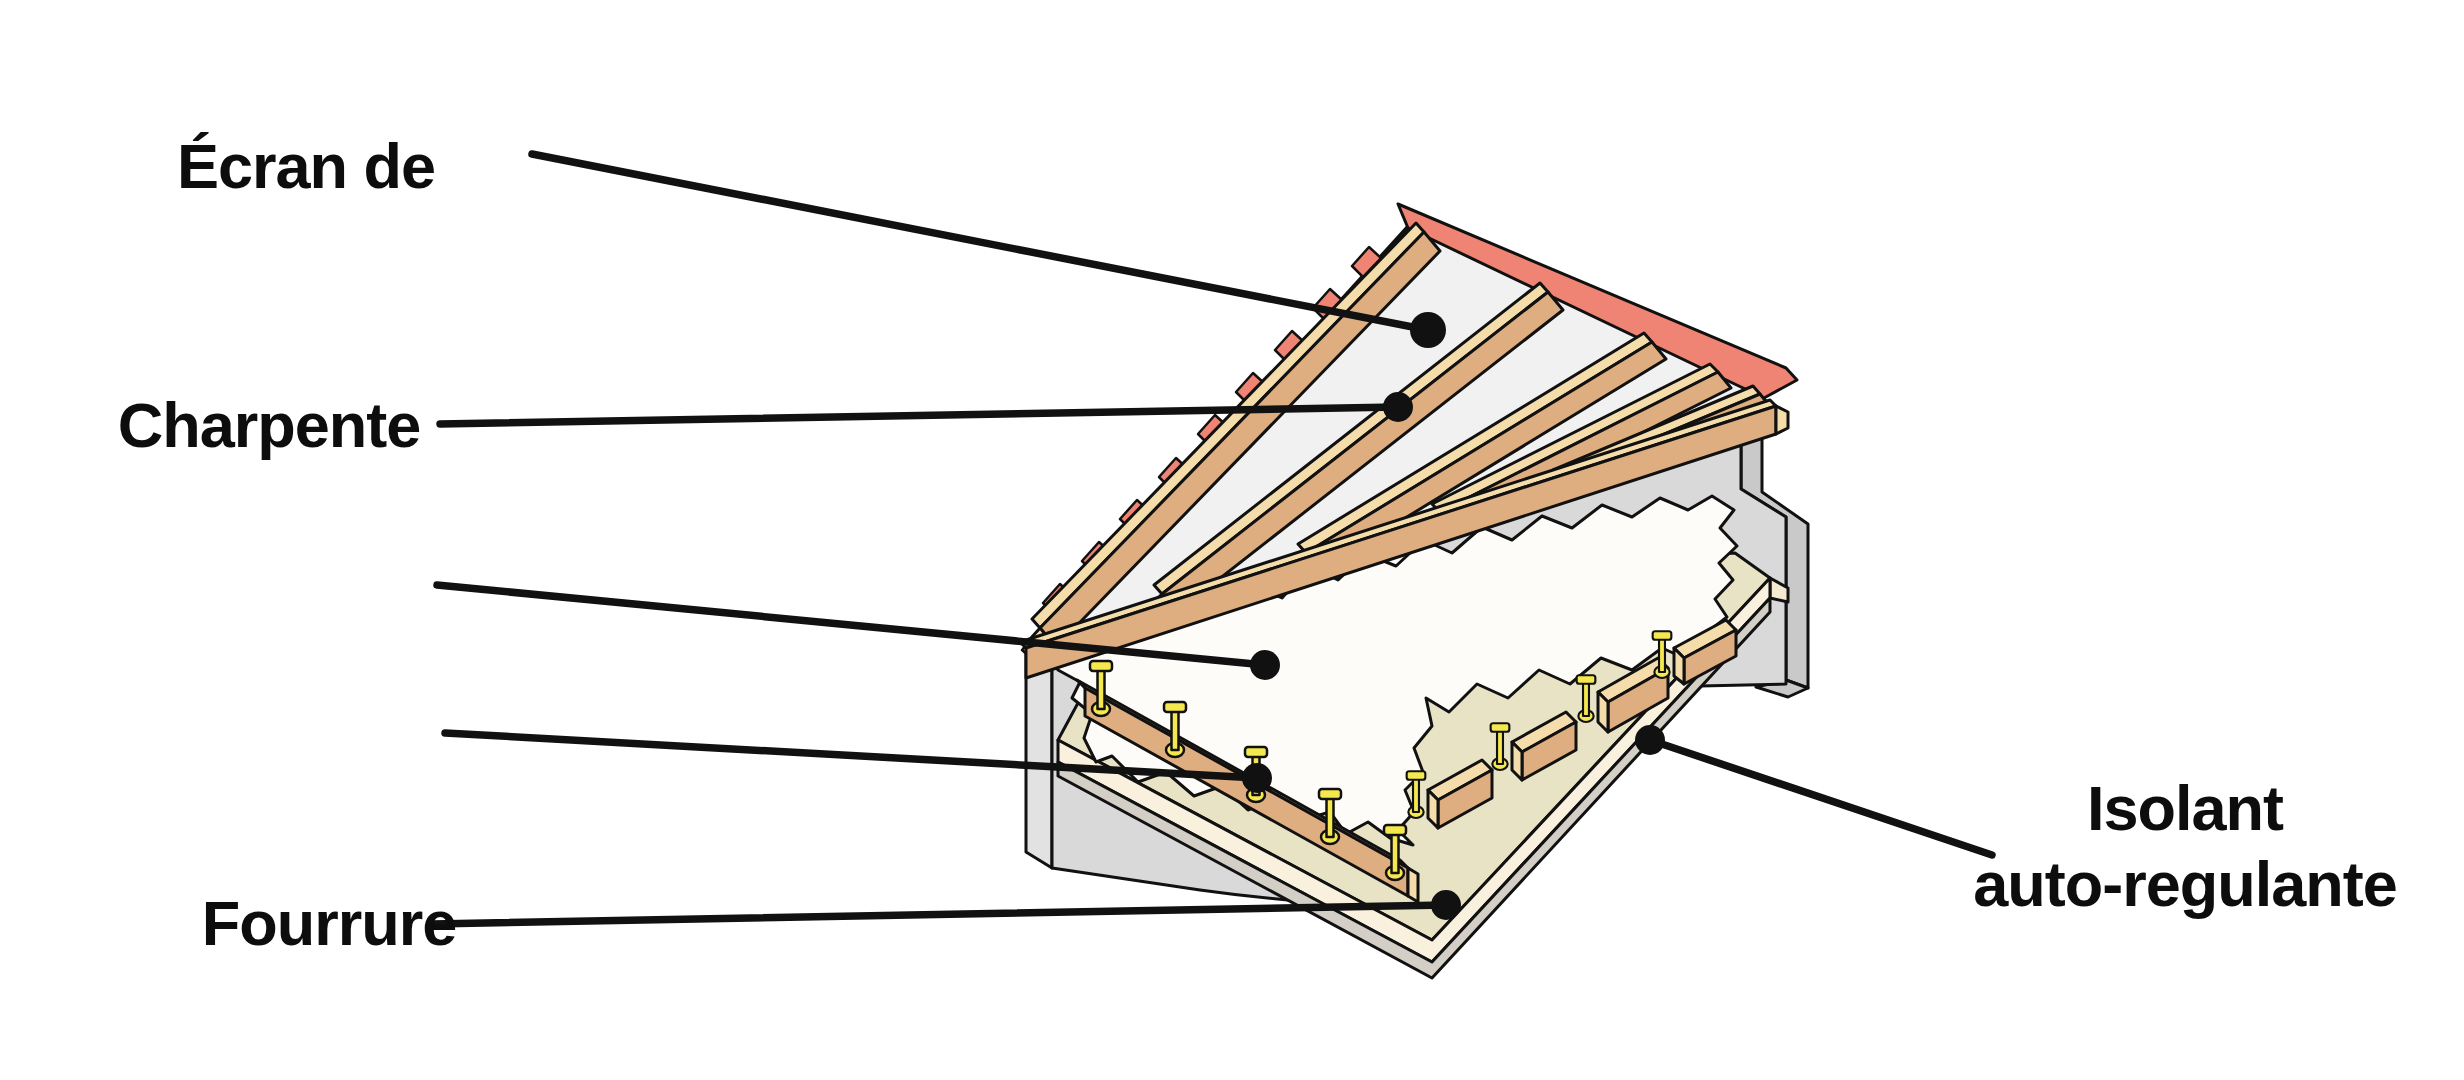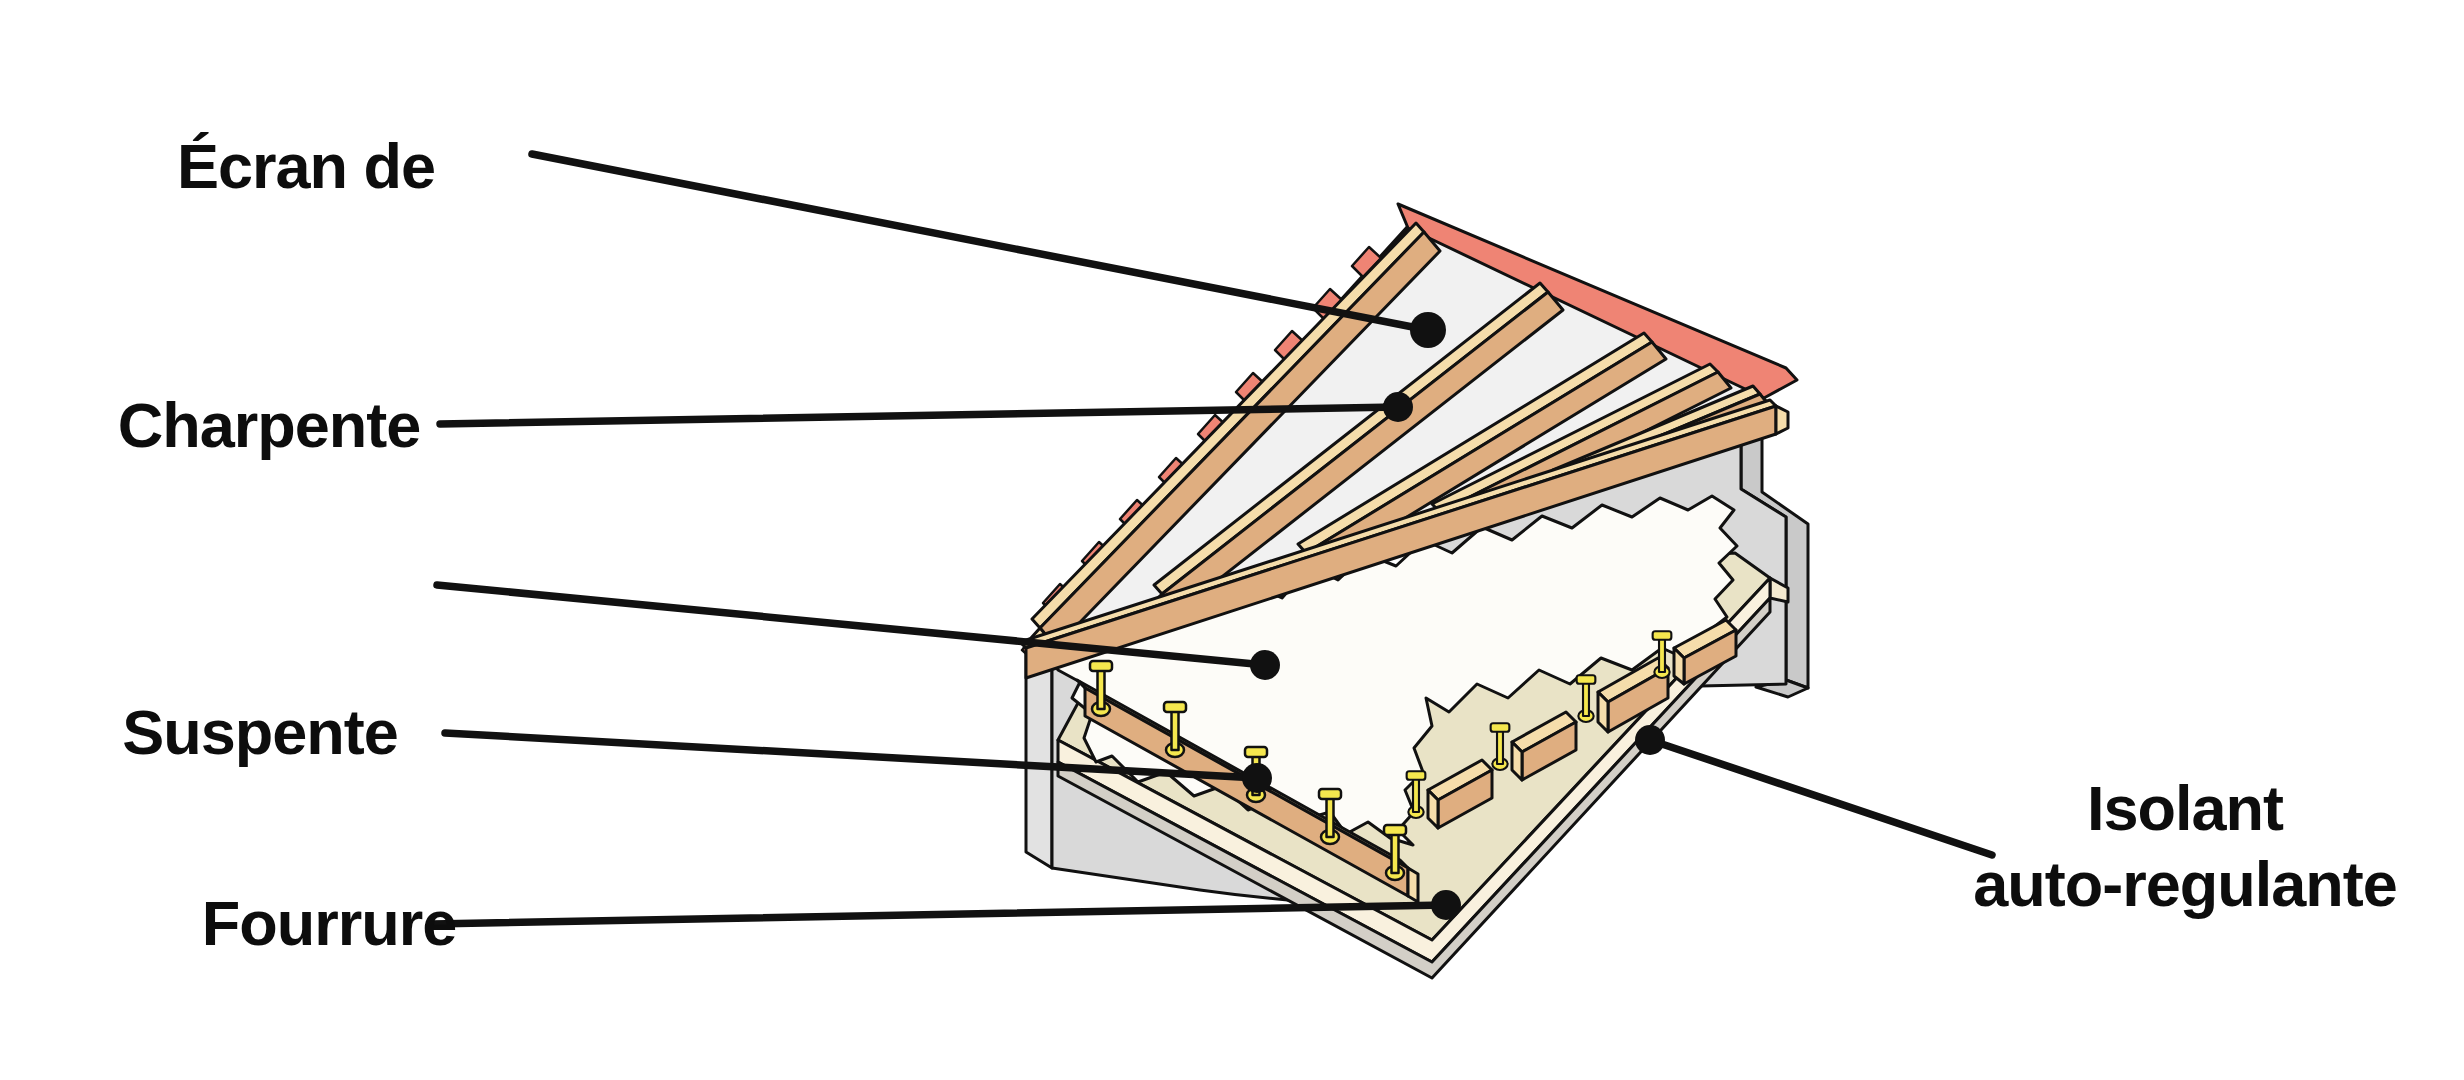--- a/index.html
+++ b/index.html
@@ -165,19 +165,18 @@
     <circle class="dot" cx="1257" cy="778" r="15"></circle>
     <circle class="dot" cx="1446" cy="905" r="15"></circle>
     <circle class="dot" cx="1650" cy="740" r="15"></circle>
   </g>
 </svg>
 
   <div class="lbl" style="left:306px;top:166px;">
     <div>Écran de</div>
   </div>
   <div class="lbl" style="left:252px;top:425px;margin-left:17px;">Charpente</div>
-  <div class="lbl" style="left:260px;top:732px;">Suspente</div>
   <div class="lbl" style="left:281px;top:923px;margin-left:48px;">Fourrure</div>
   <div class="lbl" style="left:2185px;top:846px;">
     <div>Isolant</div>
     <div>auto-regulante</div>
   </div>
 </div>
 
 </body></html>

